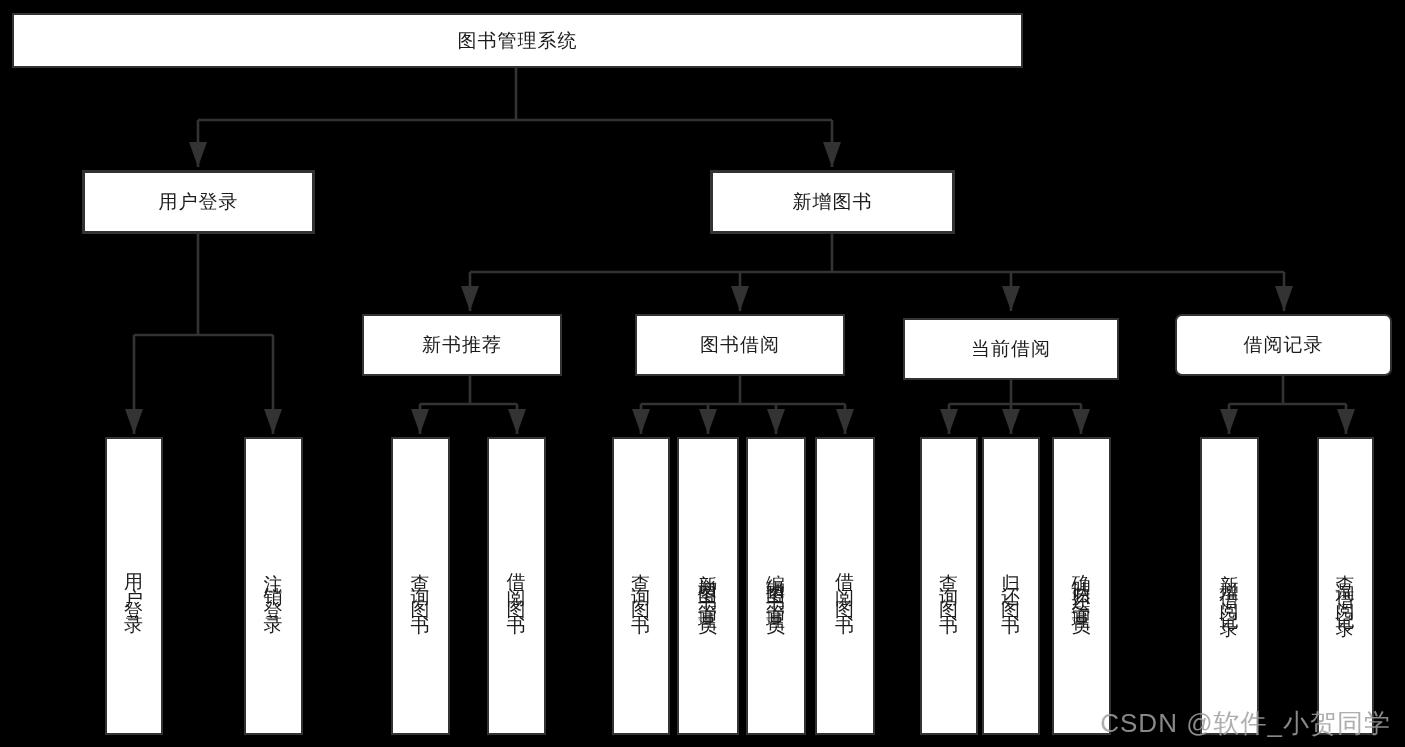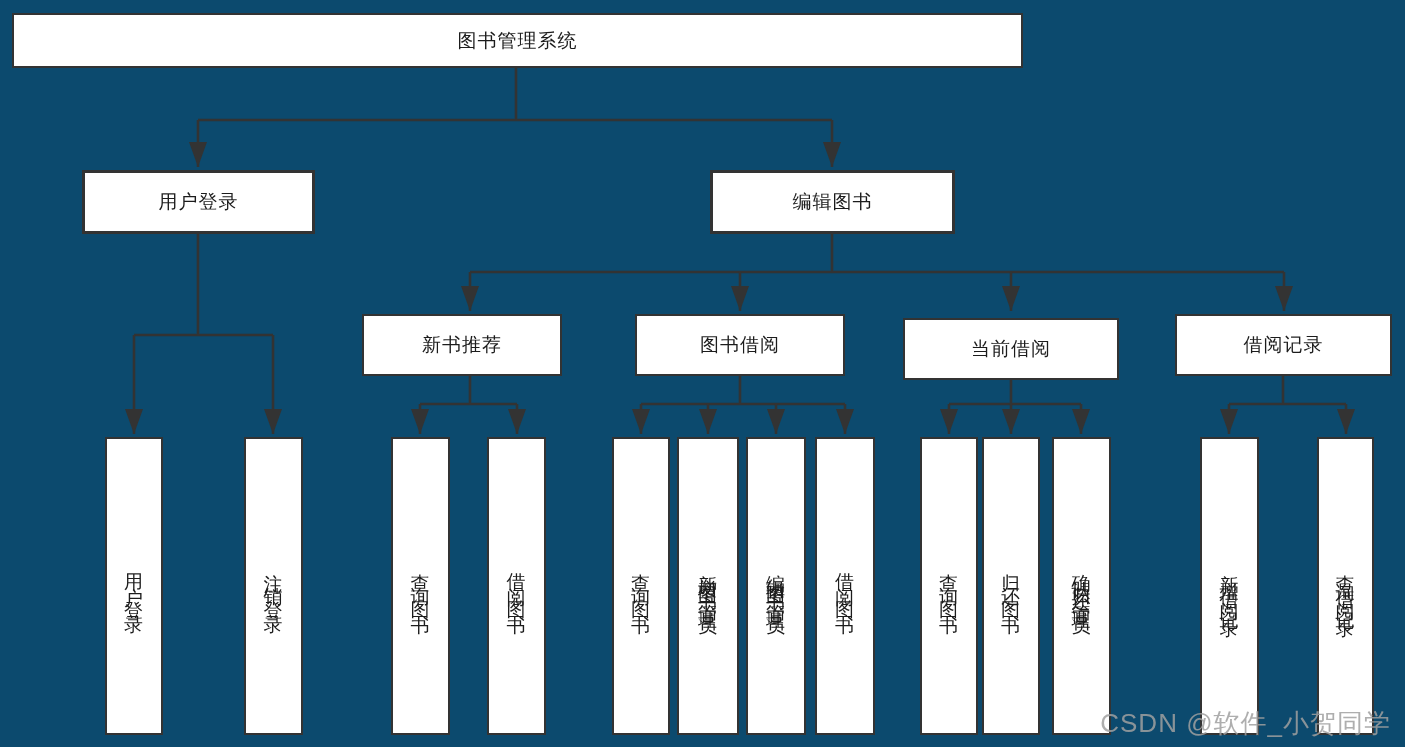--- a/index.html
+++ b/index.html
@@ -1,20 +1,20 @@
 <!DOCTYPE html>
 <html><head>
 <meta charset="utf-8">
 <style>
   html, body { margin: 0; padding: 0; background: #ffffff; }
   #canvas {
     position: relative;
     width: 1405px;
     height: 747px;
-    background: #0c4a6e;
+    background: #000000;
     font-family: "Liberation Sans", "DejaVu Sans", sans-serif;
     overflow: hidden;
   }
   #connectors {
     position: absolute;
     left: 0; top: 0;
     width: 1405px; height: 747px;
     z-index: 0;
   }
   .box {
@@ -98,26 +98,26 @@
     <path d="M1011,404 V434" fill="none" stroke="#333333" stroke-width="2.6" marker-end="url(#arrowhead)"></path>
     <path d="M1081,404 V434" fill="none" stroke="#333333" stroke-width="2.6" marker-end="url(#arrowhead)"></path>
 
     <path d="M1229,404 V434" fill="none" stroke="#333333" stroke-width="2.6" marker-end="url(#arrowhead)"></path>
     <path d="M1346,404 V434" fill="none" stroke="#333333" stroke-width="2.6" marker-end="url(#arrowhead)"></path>
   </svg>
 
   <div class="box h-box" style="left:12px; top:13px; width:1011px; height:55px;">图书管理系统</div>
 
   <div class="box h-box lvl2" style="left:82px; top:170px; width:233px; height:64px;">用户登录</div>
-  <div class="box h-box lvl2" style="left:710px; top:170px; width:245px; height:64px;">编辑图书</div>
+  <div class="box h-box lvl2" style="left:710px; top:170px; width:245px; height:64px;">新增图书</div>
 
   <div class="box h-box" style="left:362px; top:314px; width:200px; height:62px;">新书推荐</div>
   <div class="box h-box" style="left:635px; top:314px; width:210px; height:62px;text-align:center;">图书借阅</div>
   <div class="box h-box" style="left:903px; top:318px; width:216px; height:62px;">当前借阅</div>
-  <div class="box h-box" style="left:1175px; top:314px; width:217px; height:62px;">借阅记录</div>
+  <div class="box h-box" style="left:1175px; top:314px; width:217px; height:62px;border-radius:7px;">借阅记录</div>
 
   <div class="box leaf" style="left:105px; top:437px; width:58px; height:298px;">
     <span>用户登录</span>
   </div>
   <div class="box leaf" style="left:244px; top:437px; width:59px; height:298px;">
     <span>注销登录</span>
   </div>
 
   <div class="box leaf" style="left:391px; top:437px; width:59px; height:298px;">
     <span>查询图书</span>

